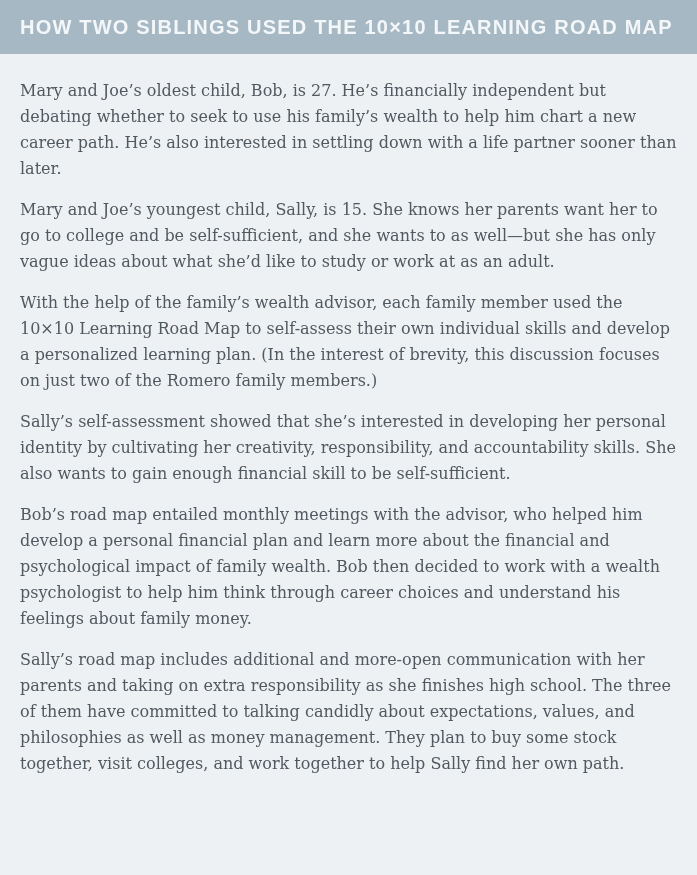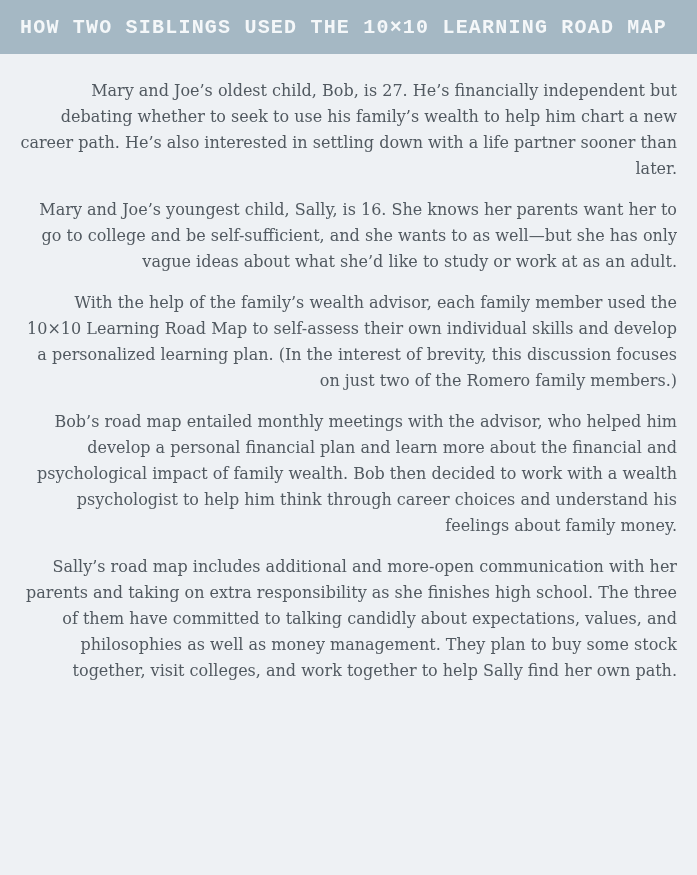--- a/index.html
+++ b/index.html
@@ -18,46 +18,47 @@
   .title-bar {
     background: var(--header-bg, #a5b8c4);
     height: 54px;
     display: flex;
     align-items: center;
     padding: 0 20px;
     box-sizing: border-box;
   }
   .title {
     margin: 0;
-    font-family: Liberation Mono, monospace;
+    font-family: Liberation Sans, sans-serif;
     font-weight: 700;
     font-size: 20px;
     letter-spacing: 1.2px;
     color: var(--header-text, #f4f7f9);
     white-space: nowrap;
   }
   .content {
     padding: 24px 20px 0 20px;
   }
   .content p {
     margin: 0 0 15px 0;
     font-family: "DejaVu Serif", serif;
     font-size: 16px;
     line-height: 26px;
     color: var(--body-text, #515960);
-    text-align: right;
+    text-align: left;
   }
 </style>
 </head>
 <body>
 
 <div class="page">
   <header class="title-bar">
     <h1 class="title">HOW TWO SIBLINGS USED THE 10×10 LEARNING ROAD MAP</h1>
   </header>
   <main class="content">
     <p>Mary and Joe’s oldest child, Bob, is 27. He’s financially independent but debating whether to seek to use his family’s wealth to help him chart a new career path. He’s also interested in settling down with a life partner sooner than later.</p>
-    <p>Mary and Joe’s youngest child, Sally, is 16. She knows her parents want her to go to college and be self-sufficient, and she wants to as well—but she has only vague ideas about what she’d like to study or work at as an adult.</p>
+    <p>Mary and Joe’s youngest child, Sally, is 15. She knows her parents want her to go to college and be self-sufficient, and she wants to as well—but she has only vague ideas about what she’d like to study or work at as an adult.</p>
     <p>With the help of the family’s wealth advisor, each family member used the 10×10 Learning Road Map to self-assess their own individual skills and develop a personalized learning plan. (In the interest of brevity, this discussion focuses on just two of the Romero family members.)</p>
+    <p>Sally’s self-assessment showed that she’s interested in developing her personal identity by cultivating her creativity, responsibility, and accountability skills. She also wants to gain enough financial skill to be self-sufficient.</p>
     <p>Bob’s road map entailed monthly meetings with the advisor, who helped him develop a personal financial plan and learn more about the financial and psychological impact of family wealth. Bob then decided to work with a wealth psychologist to help him think through career choices and understand his feelings about family money.</p>
     <p>Sally’s road map includes additional and more-open communication with her parents and taking on extra responsibility as she finishes high school. The three of them have committed to talking candidly about expectations, values, and philosophies as well as money management. They plan to buy some stock together, visit colleges, and work together to help Sally find her own path.</p>
   </main>
 </div>
 
 </body></html>

